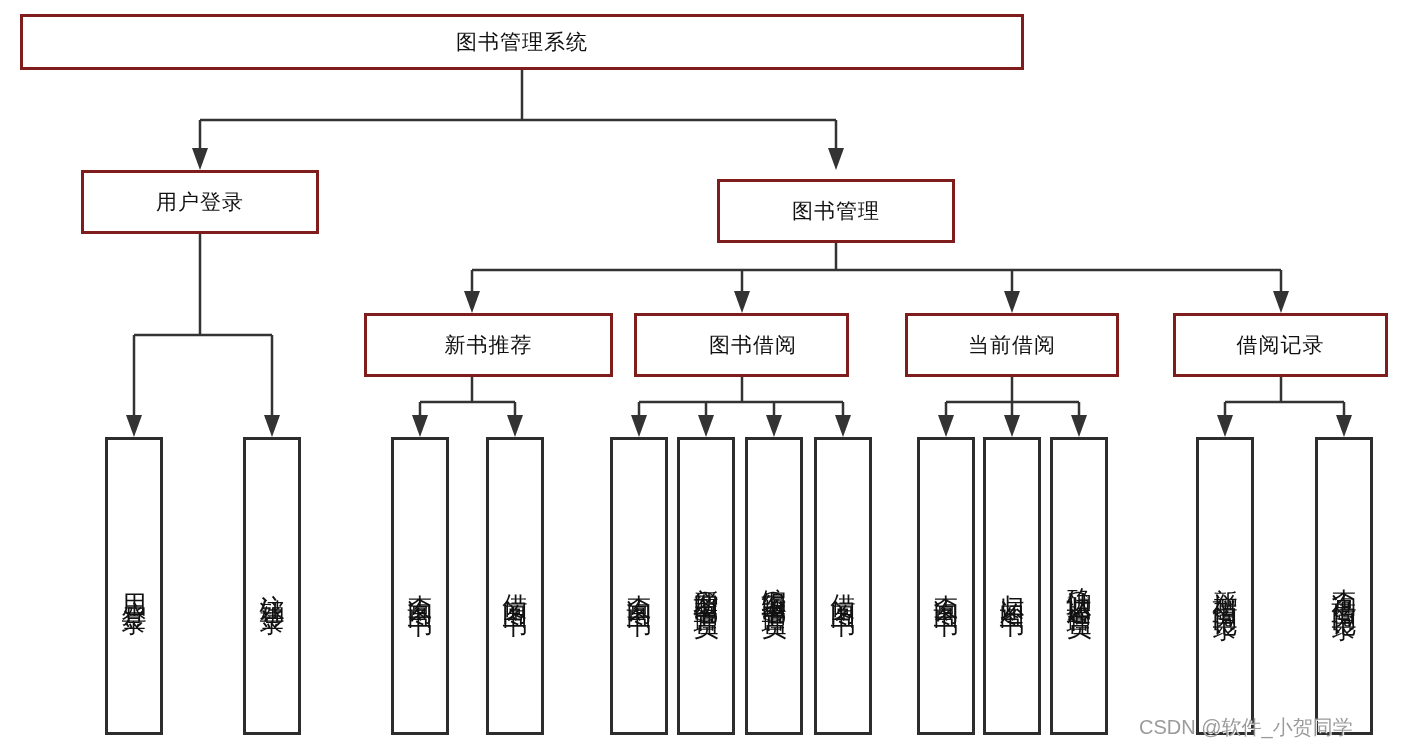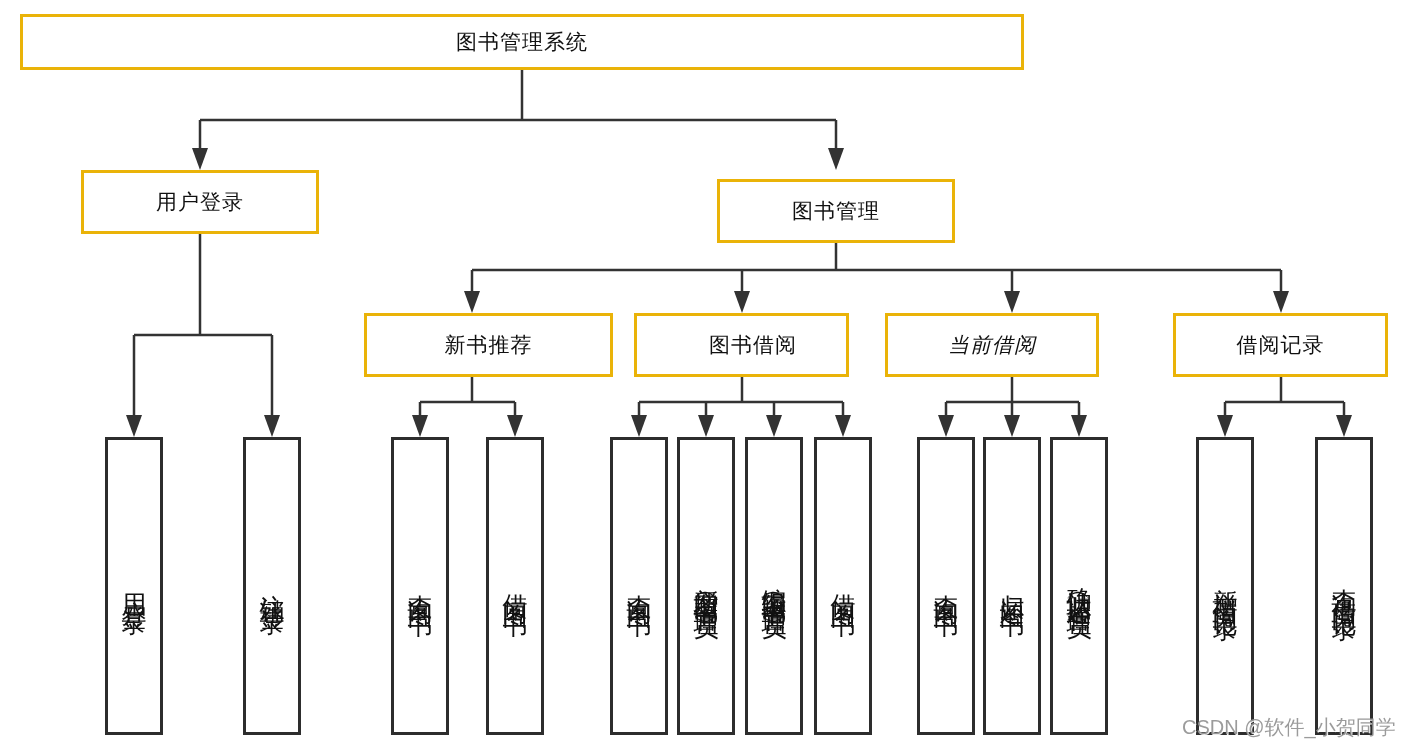--- a/index.html
+++ b/index.html
@@ -14,21 +14,21 @@
   #connectors {
     position: absolute;
     left: 0; top: 0;
     width: 1405px; height: 747px;
     z-index: 1;
   }
   .hbox {
     position: absolute;
     box-sizing: border-box;
     height: 64px;
-    border: 3px solid #eab308;
+    border: 3px solid #7f1d1d;
     background: #ffffff;
     display: flex;
     align-items: center;
     justify-content: center;
     font-size: 21px;
     color: #111111;
     z-index: 2;
     letter-spacing: 1px;
   }
   .vbox {
@@ -49,21 +49,21 @@
     text-orientation: mixed;
     white-space: nowrap;
     font-size: 25px;
     line-height: 1;
     letter-spacing: 6px;
     color: #111111;
   }
   .vbox.long span { letter-spacing: 4px; }
   #watermark {
     position: absolute;
-    left: 1182px;
+    left: 1139px;
     top: 714px;
     width: 220px;
     font-size: 20px;
     color: rgba(150,150,150,0.95);
     text-shadow: 1px 1px 0 rgba(255,255,255,0.9);
     white-space: nowrap;
     z-index: 5;
   }
 </style>
 </head>
@@ -137,21 +137,21 @@
     </g>
   </svg>
 
   <div class="hbox" style="left:20px; top:14px; width:1004px; height:56px;">图书管理系统</div>
 
   <div class="hbox" style="left:81px; top:170px; width:238px;">用户登录</div>
   <div class="hbox" style="left:717px; top:179px; width:238px;">图书管理</div>
 
   <div class="hbox" style="left:364px; top:313px; width:249px;">新书推荐</div>
   <div class="hbox" style="left:634px; top:313px; width:215px;padding-left:23px;">图书借阅</div>
-  <div class="hbox" style="left:885px; top:313px; width:214px;font-style:italic;">当前借阅</div>
+  <div class="hbox" style="left:905px; top:313px; width:214px;">当前借阅</div>
   <div class="hbox" style="left:1173px; top:313px; width:215px;">借阅记录</div>
 
   <div class="vbox" style="left:105px;">
     <span>用户登录</span>
   </div>
   <div class="vbox" style="left:243px;">
     <span>注销登录</span>
   </div>
 
   <div class="vbox" style="left:391px;">

